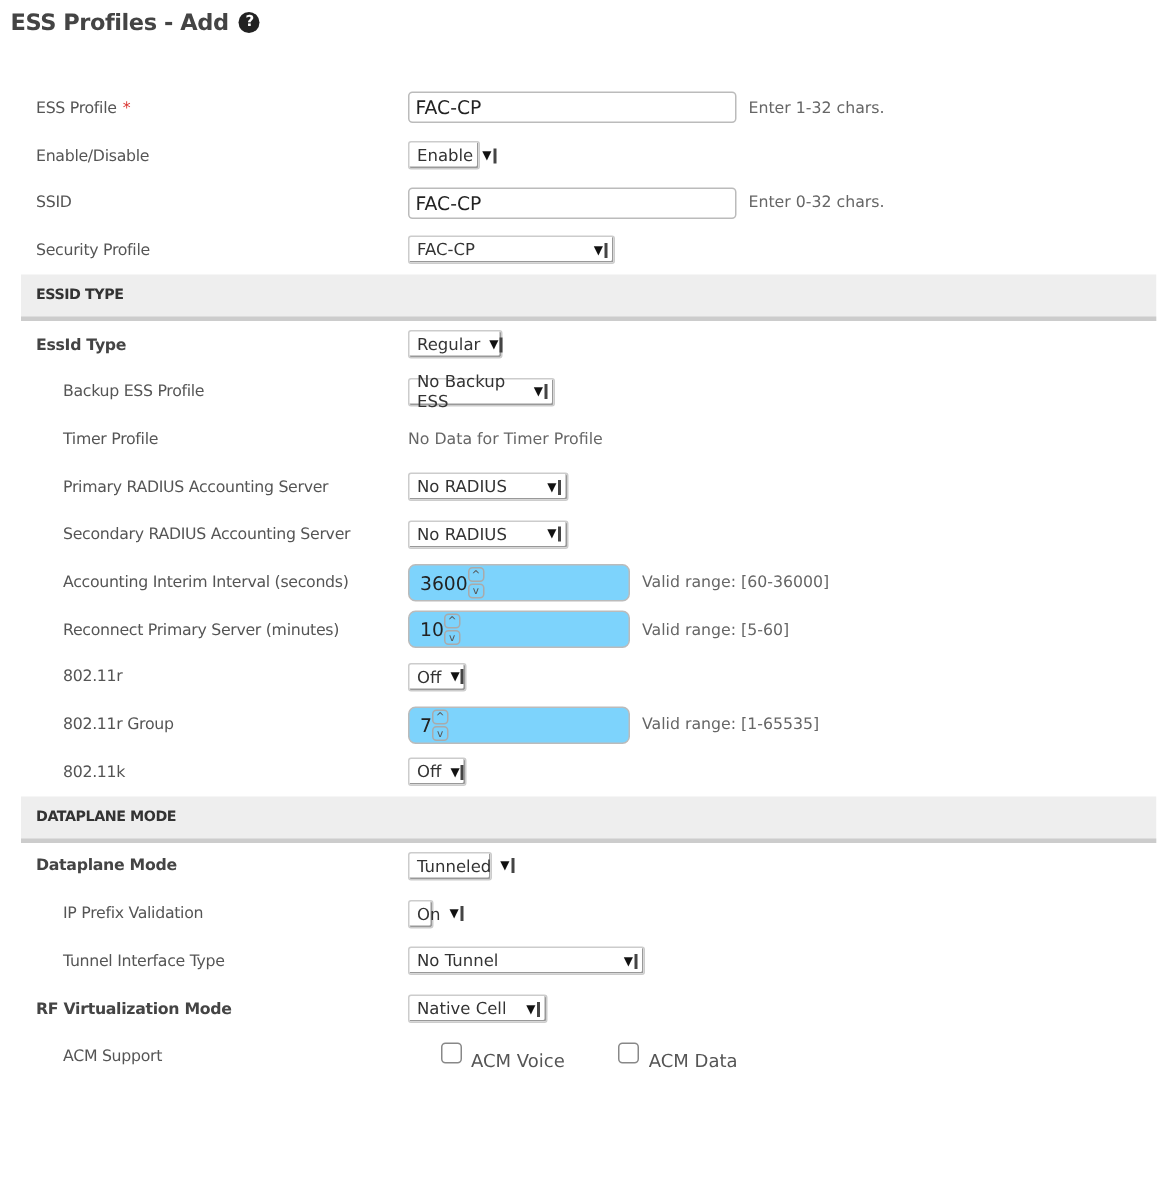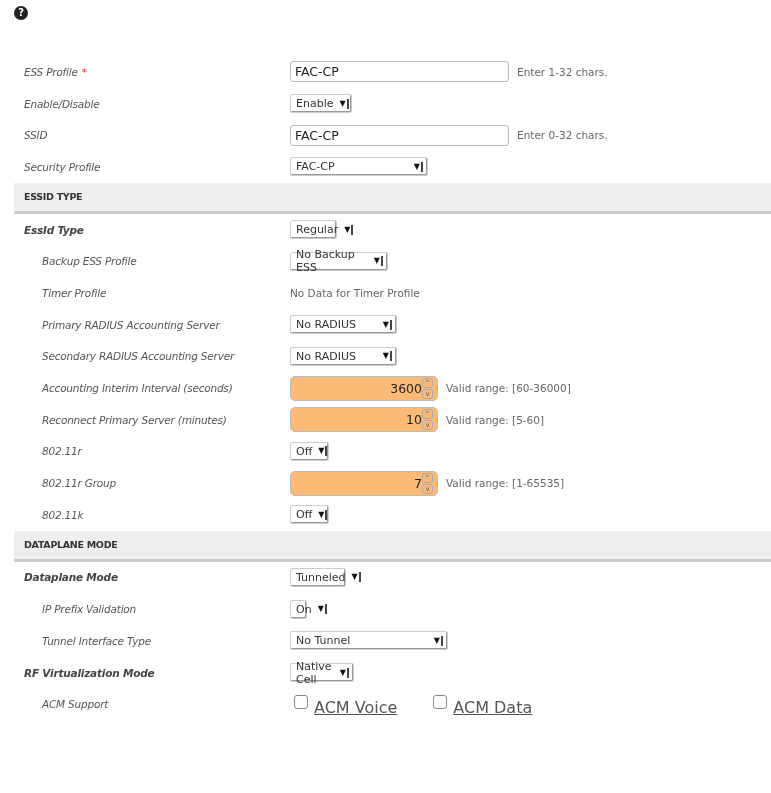--- a/index.html
+++ b/index.html
@@ -2,61 +2,62 @@
 <html><head>
 <meta charset="utf-8">
 <style>
   * { box-sizing: border-box; margin: 0; padding: 0; }
   html, body { width: 771px; height: 793px; background: #ffffff; overflow: hidden; }
   body { font-family: "DejaVu Sans", "Liberation Sans", sans-serif; color: #555; font-size: 11px; position: relative; }
   .title { position: absolute; left: 7px; top: 6px; font-size: 15px; font-weight: bold; color: #444; display: flex; align-items: center; letter-spacing: -0.3px; }
   .help { display: inline-block; width: 14px; height: 14px; border-radius: 50%; background: #222; color: #fff; font-size: 10px; font-weight: bold; text-align: center; line-height: 14px; margin-left: 7px; }
   .form { position: absolute; left: 14px; top: 56px; width: 757px; }
   .row { position: relative; height: 31.7px; display: flex; align-items: center; }
-  .lbl { position: absolute; left: 10px; font-size: 10.5px; color: #555; letter-spacing: -0.2px; font-style: italic; }
+  .lbl { position: absolute; left: 10px; font-size: 10.5px; color: #555; letter-spacing: -0.2px; }
   .lbl.bold { font-weight: bold; color: #444; }
   .lbl.ind { left: 28px; }
   .req { color: #d9302c; margin-left: 4px; }
-  .ctl { position: absolute; left: 276px; display: flex; align-items: center; }
+  .ctl { position: absolute; left: 258px; display: flex; align-items: center; }
   .txt { height: 21px; border: 1px solid #bbb; border-radius: 3px; padding: 0 4px; font-size: 12.5px; color: #222; background: #fff; display: flex; align-items: center; }
   .sel { height: 19px; border: 1px solid #ccc; border-radius: 2px; padding: 0 4px 0 5px; font-size: 11px; color: #333; background: #fff; display: flex; align-items: center; justify-content: space-between; box-shadow: inset -1px -1px 0 #999; }
   .sel .arr { font-size: 8px; color: #111; margin-left: 6px; border-right: 2px solid #444; padding-right: 1px; line-height: 10px; }
   .hint { margin-left: 8px; font-size: 10.5px; color: #666; }
-  .spin { height: 25px; border: 1px solid #bbb; border-radius: 5px; padding: 0 4px 0 7px; font-size: 12.5px; color: #222; background: #fdba74; display: flex; align-items: center; justify-content: flex-end; }
+  .spin { height: 25px; border: 1px solid #bbb; border-radius: 5px; padding: 0 4px 0 7px; font-size: 12.5px; color: #222; background: #7dd3fc; display: flex; align-items: center; justify-content: flex-start; }
   .spin-btns { display: flex; flex-direction: column; gap: 1px; }
   .spin-btns span { width: 11px; height: 10px; border: 1px solid #aaa; border-radius: 3px; font-size: 7px; text-align: center; line-height: 9px; color: #555; }
   .chk { width: 14px; height: 14px; border: 1px solid #888; border-radius: 3px; background: #fff; display: inline-block; }
   .plain { font-size: 10.5px; color: #666; }
   .section { height: 31px; background: #eeeeee; border-bottom: 3px solid #cccccc; position: relative; display: flex; align-items: center; }
   .section span { position: absolute; left: 10px; font-size: 9.5px; font-weight: bold; color: #333; letter-spacing: -0.3px; }
   .cbl { display: flex; align-items: center; margin-right: 36px; }
   .cbl .chk { margin-right: 6px; margin-top: -4px; }
-  .cbl span.t { font-size: 16px; color: #555; margin-top: 6px; text-decoration: underline; }
+  .cbl span.t { font-size: 12px; color: #555; margin-top: 6px; }
 </style>
 </head>
 <body>
 
 <div class="title">
+  <span>ESS Profiles - Add</span>
   <span class="help">?</span>
 </div>
 
 <div class="form">
 
   <div class="row">
     <span class="lbl"><span>ESS Profile</span><span class="req">*</span></span>
     <div class="ctl">
       <div class="txt" style="width:219px">FAC-CP</div>
       <span class="hint">Enter 1-32 chars.</span>
     </div>
   </div>
 
   <div class="row">
     <span class="lbl">Enable/Disable</span>
     <div class="ctl">
-      <div class="sel" style="width:62px">
+      <div class="sel" style="width:48px">
           <span>Enable</span>
           <span class="arr">▼</span>
         </div>
     </div>
   </div>
 
   <div class="row">
     <span class="lbl">SSID</span>
     <div class="ctl">
       <div class="txt" style="width:219px">FAC-CP</div>
@@ -74,21 +75,21 @@
     </div>
   </div>
 
   <div class="section">
       <span>ESSID TYPE</span>
     </div>
 
   <div class="row">
     <span class="lbl bold">EssId Type</span>
     <div class="ctl">
-      <div class="sel" style="width:47px">
+      <div class="sel" style="width:63px">
           <span>Regular</span>
           <span class="arr">▼</span>
         </div>
     </div>
   </div>
 
   <div class="row">
     <span class="lbl ind">Backup ESS Profile</span>
     <div class="ctl">
       <div class="sel" style="width:98px">
@@ -219,21 +220,21 @@
           <span>No Tunnel</span>
           <span class="arr">▼</span>
         </div>
     </div>
   </div>
 
 
   <div class="row">
     <span class="lbl bold">RF Virtualization Mode</span>
     <div class="ctl">
-      <div class="sel" style="width:64px">
+      <div class="sel" style="width:93px">
           <span>Native Cell</span>
           <span class="arr">▼</span>
         </div>
     </div>
   </div>
 
   <div class="row">
     <span class="lbl ind">ACM Support</span>
     <div class="ctl" style="left:280px">
       <label class="cbl">

